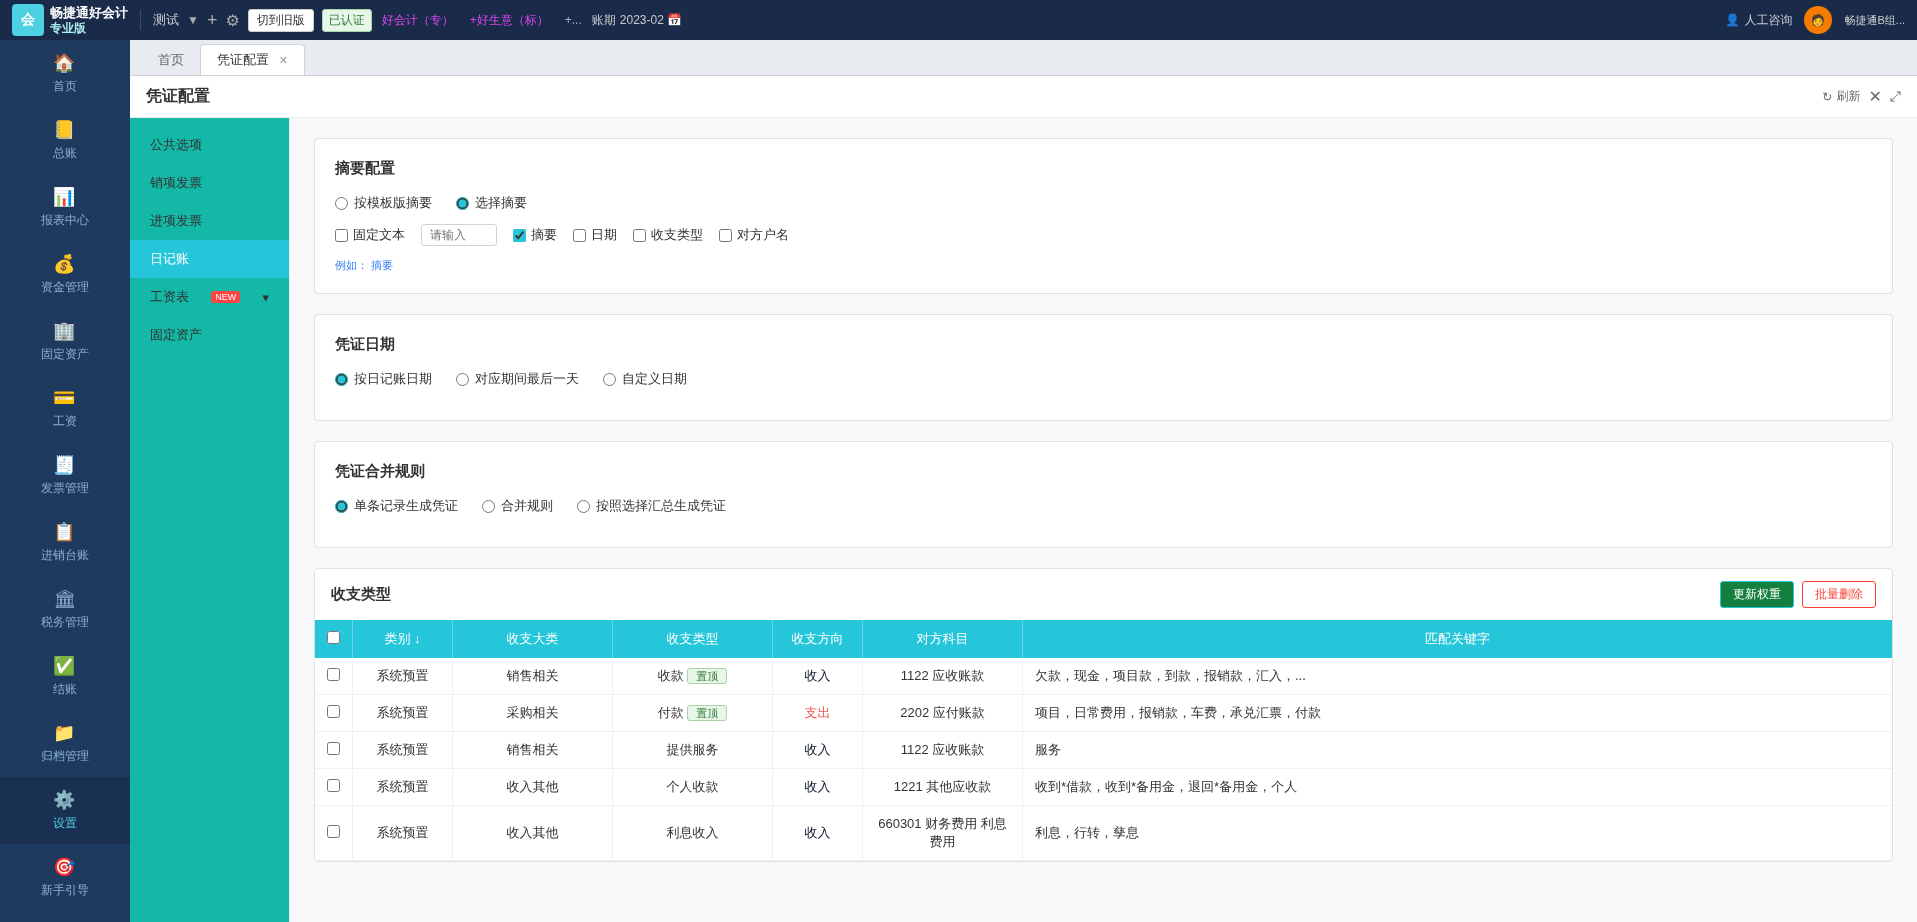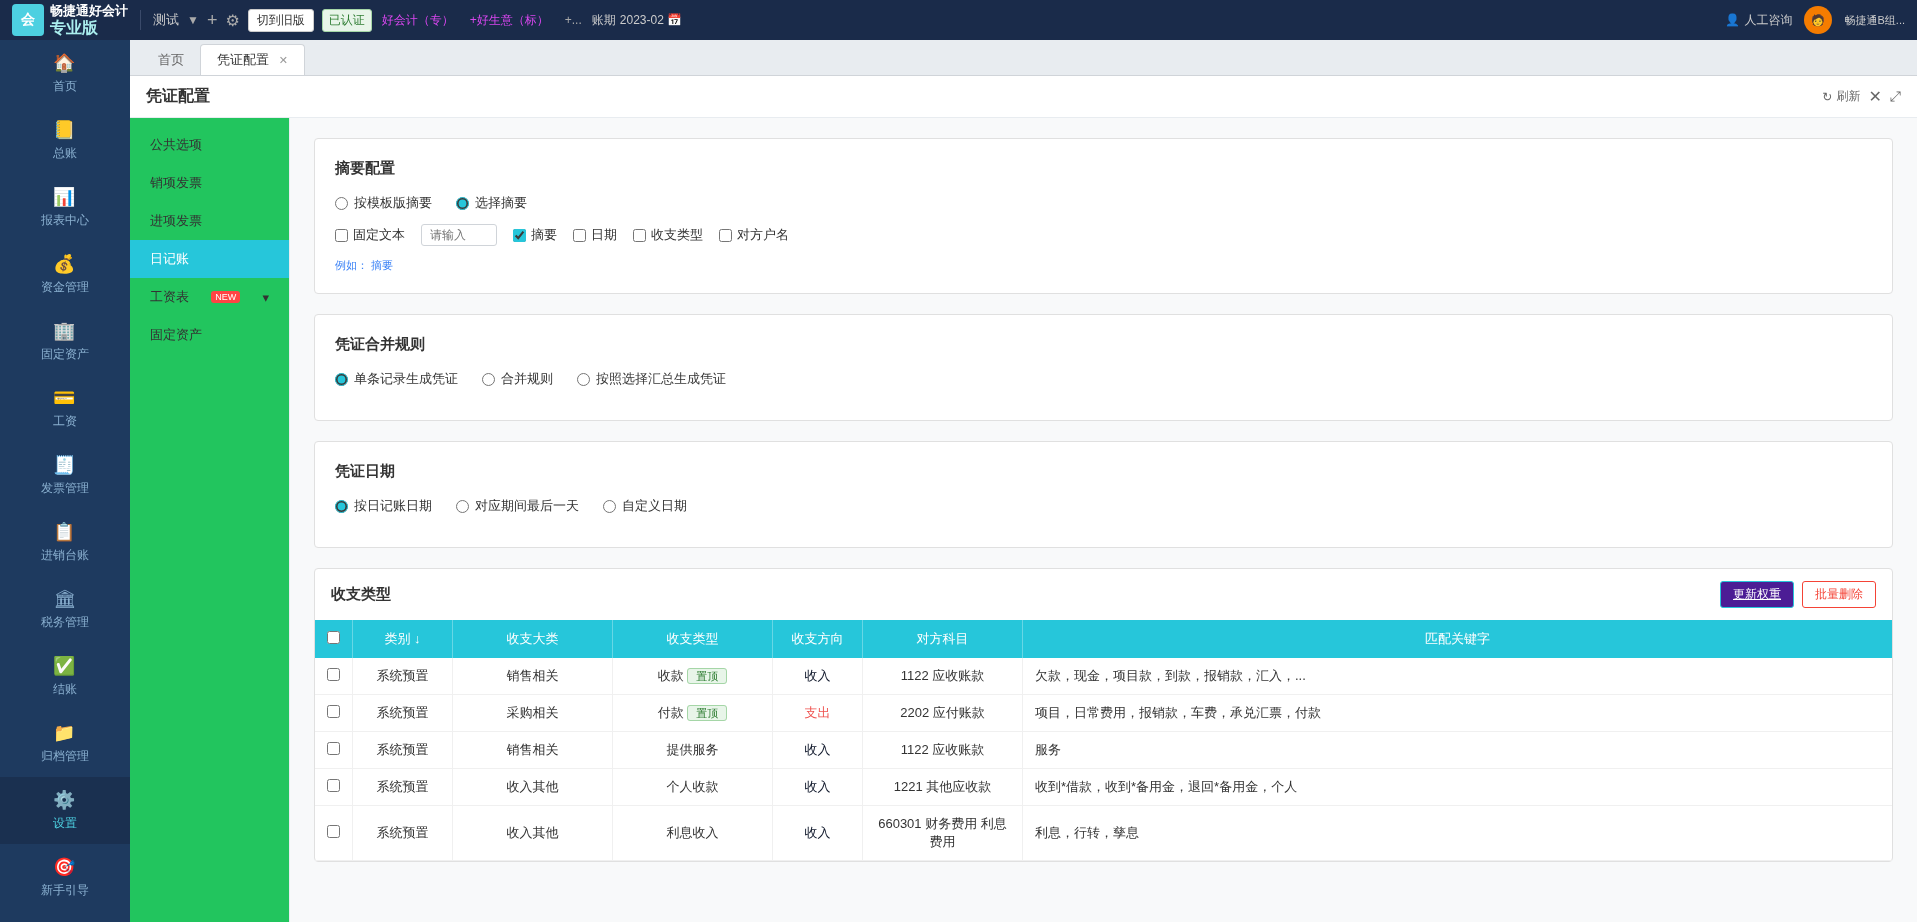--- a/index.html
+++ b/index.html
@@ -4,21 +4,21 @@
   <style>
     * { box-sizing: border-box; margin: 0; padding: 0; }
     body { font-family: 'Microsoft YaHei', Arial, sans-serif; font-size: 13px; color: #333; background: #f0f2f5; display: flex; flex-direction: column; height: 922px; overflow: hidden; }
 
     
     .topbar { height: 40px; background: #1a2b4a; display: flex; align-items: center; padding: 0 12px; gap: 8px; flex-shrink: 0; }
     .topbar-logo { display: flex; align-items: center; gap: 6px; color: #fff; font-size: 14px; font-weight: bold; }
     .logo-icon { width: 32px; height: 32px; background: #4dd0e1; border-radius: 4px; display: flex; align-items: center; justify-content: center; color: #fff; font-size: 14px; font-weight: bold; }
     .logo-text { display: flex; flex-direction: column; line-height: 1.2; }
     .logo-main { font-size: 13px; color: #fff; }
-    .logo-sub { font-size: 16px; color: #aee; }
+    .logo-sub { font-size: 12px; color: #aee; }
     .topbar-divider { width: 1px; height: 20px; background: #3a4a6a; margin: 0 4px; }
     .topbar-test { color: #ccc; font-size: 13px; }
     .topbar-arrow { color: #aaa; font-size: 12px; cursor: pointer; }
     .topbar-btn { background: none; border: 1px solid #4a5a7a; color: #ccc; padding: 2px 8px; border-radius: 3px; cursor: pointer; font-size: 12px; }
     .topbar-btn-active { background: #fff; color: #333; border: 1px solid #ccc; }
     .topbar-tags { display: flex; gap: 4px; flex: 1; align-items: center; }
     .tag { font-size: 12px; padding: 2px 6px; border-radius: 3px; }
     .tag-green { background: #e8f5e9; color: #2e7d32; border: 1px solid #a5d6a7; }
     .tag-blue { color: #d946ef; }
     .tag-gray { color: #aaa; }
@@ -50,21 +50,21 @@
     .page-title { font-size: 16px; font-weight: bold; color: #333; }
     .page-header-right { display: flex; align-items: center; gap: 8px; }
     .refresh-btn { color: #666; font-size: 12px; cursor: pointer; display: flex; align-items: center; gap: 4px; }
     .close-btn { color: #666; cursor: pointer; font-size: 16px; }
     .expand-btn { color: #666; cursor: pointer; font-size: 14px; }
 
     
     .page-body { display: flex; flex: 1; overflow: hidden; }
 
     
-    .left-nav { width: 160px; background: #22c55e; border-right: 1px solid #e8ecf0; padding: 8px 0; flex-shrink: 0; }
+    .left-nav { width: 160px; background: #14b8a6; border-right: 1px solid #e8ecf0; padding: 8px 0; flex-shrink: 0; }
     .left-nav-item { padding: 10px 20px; font-size: 13px; cursor: pointer; color: #333; display: flex; align-items: center; justify-content: space-between; }
     .left-nav-item.active { background: #26c6da; color: #fff; }
     .nav-badge { background: #f44; color: #fff; font-size: 9px; padding: 1px 4px; border-radius: 3px; }
 
     
     .main-content { flex: 1; overflow-y: auto; padding: 20px 24px; background: #f8f9fa; }
 
     
     .section { background: #fff; border: 1px solid #e0e0e0; border-radius: 4px; margin-bottom: 20px; padding: 20px; }
     .section-title { font-size: 15px; font-weight: bold; color: #333; margin-bottom: 16px; }
@@ -79,21 +79,21 @@
     .text-input { border: 1px solid #d0d4d9; border-radius: 3px; padding: 3px 8px; font-size: 12px; color: #999; width: 76px; }
 
     .example-text { color: #3b82f6; font-size: 11px; margin-top: 12px; }
 
     
     .table-section { background: #fff; border: 1px solid #e0e0e0; border-radius: 4px; }
     .table-header-row { display: flex; align-items: center; justify-content: space-between; padding: 12px 16px; }
     .table-title { font-size: 15px; font-weight: bold; color: #333; }
     .table-actions { display: flex; gap: 8px; }
     .action-btn { padding: 4px 12px; border-radius: 3px; font-size: 12px; cursor: pointer; border: 1px solid; }
-    .action-btn-primary { background: #4c1d95; color: #fff; border-color: #26c6da; text-decoration: underline; }
+    .action-btn-primary { background: #15803d; color: #fff; border-color: #26c6da; }
     .action-btn-danger { background: #fff; color: #f44336; border-color: #f44336; }
 
     .data-table { width: 100%; border-collapse: collapse; }
     .data-table th { background: #26c6da; color: #fff; padding: 10px 12px; text-align: center; font-size: 13px; font-weight: normal; border-right: 1px solid rgba(255,255,255,0.3); }
     .data-table th:last-child { border-right: none; }
     .data-table td { padding: 9px 12px; text-align: center; font-size: 13px; border-bottom: 1px solid #f0f0f0; border-right: 1px solid #f0f0f0; }
     .data-table td:last-child { border-right: none; text-align: left; }
 
     .tag-top { background: #e8f5e9; color: #2e7d32; border: 1px solid #a5d6a7; padding: 1px 8px; border-radius: 3px; font-size: 11px; }
     .checkbox-cell { width: 36px; }
@@ -296,51 +296,51 @@
               <span>对方户名</span>
             </label>
           </div>
           <div class="example-text">
             <span>例如：</span>
             <span>摘要</span>
           </div>
         </div>
 
         <div class="section">
+          <div class="section-title">凭证日期</div>
+          <div class="radio-group">
+            <label class="radio-item">
+              <input type="radio" name="date" checked="" style="">
+              <span>按日记账日期</span>
+            </label>
+            <label class="radio-item">
+              <input type="radio" name="date" style="">
+              <span>对应期间最后一天</span>
+            </label>
+            <label class="radio-item">
+              <input type="radio" name="date" style="">
+              <span>自定义日期</span>
+            </label>
+          </div>
+        </div>
+
+        <div class="section">
           <div class="section-title">凭证合并规则</div>
           <div class="radio-group">
             <label class="radio-item">
               <input type="radio" name="merge" checked="" style="">
               <span>单条记录生成凭证</span>
             </label>
             <label class="radio-item">
               <input type="radio" name="merge" style="">
               <span>合并规则</span>
             </label>
             <label class="radio-item">
               <input type="radio" name="merge" style="">
               <span>按照选择汇总生成凭证</span>
-            </label>
-          </div>
-        </div>
-
-        <div class="section">
-          <div class="section-title">凭证日期</div>
-          <div class="radio-group">
-            <label class="radio-item">
-              <input type="radio" name="date" checked="" style="">
-              <span>按日记账日期</span>
-            </label>
-            <label class="radio-item">
-              <input type="radio" name="date" style="">
-              <span>对应期间最后一天</span>
-            </label>
-            <label class="radio-item">
-              <input type="radio" name="date" style="">
-              <span>自定义日期</span>
             </label>
           </div>
         </div>
 
         <div class="table-section">
           <div class="table-header-row">
             <span class="table-title">收支类型</span>
             <div class="table-actions">
               <button class="action-btn action-btn-primary">更新权重</button>
               <button class="action-btn action-btn-danger">批量删除</button>

